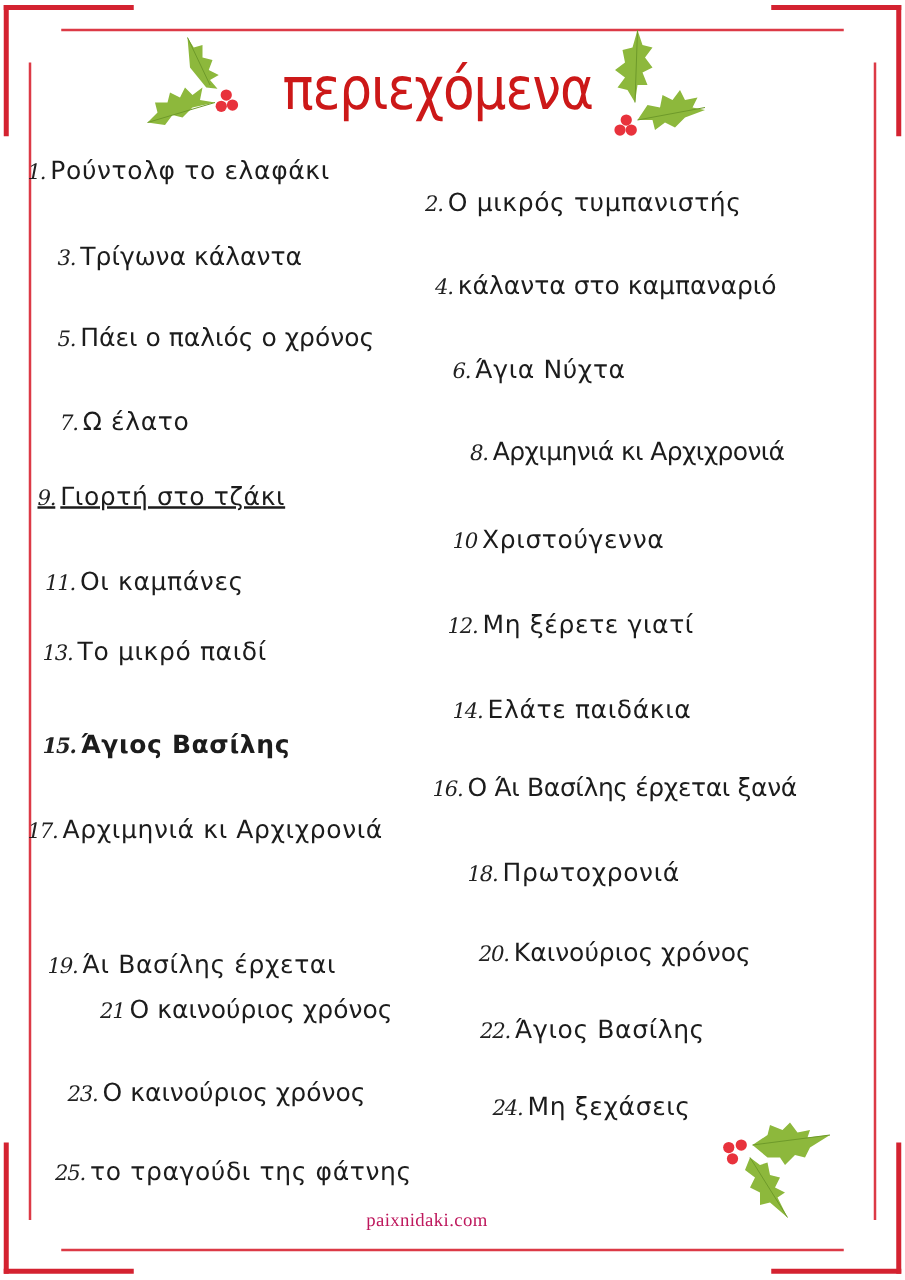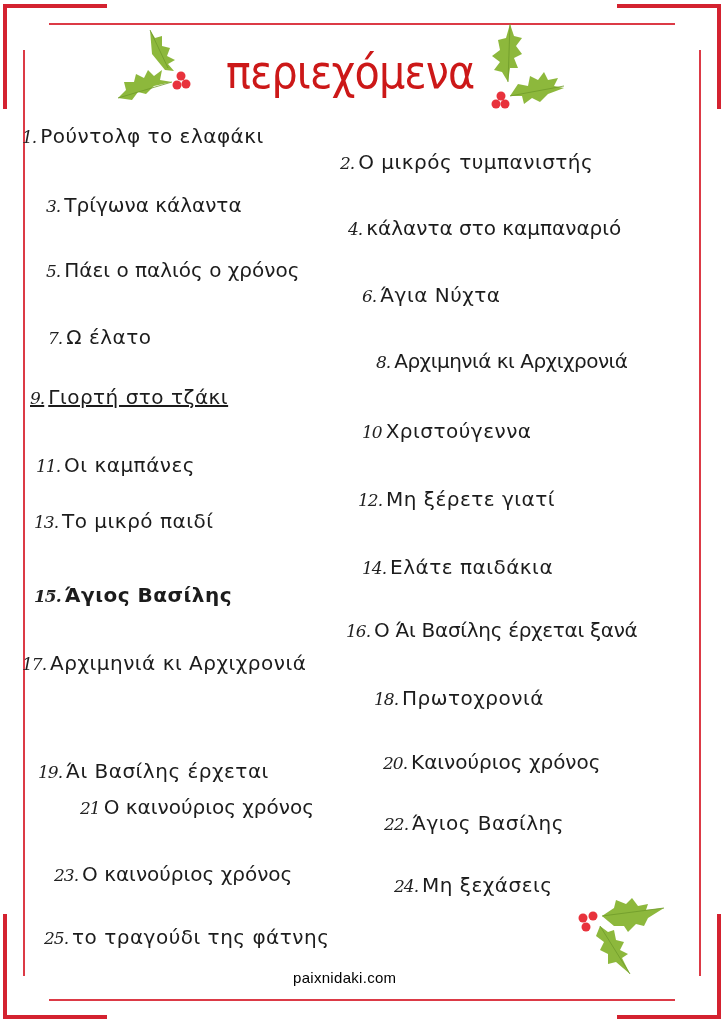--- a/index.html
+++ b/index.html
@@ -8,22 +8,22 @@
   .line { position: absolute; background: #d7222f; }
   .thick { background: #d42230; }
   .thin { background: #dc3a46; }
   .title { position: absolute; left: 226px; top: 44px; font-size: 47px; color: #cc1818;
            font-family: "DejaVu Sans", sans-serif; letter-spacing: -1px; line-height: 56px;
            transform: scaleX(0.88); transform-origin: left top; }
   .item { position: absolute; font-size: 20px; color: #1c1c1c; white-space: nowrap;
           font-family: "DejaVu Sans", sans-serif; line-height: 24px; letter-spacing: 0.5px; }
   .item .num { font-family: "DejaVu Serif", serif; font-style: italic; font-size: 17px;
                letter-spacing: -1px; margin-right: 4px; color: #222; }
-  .footer { position: absolute; left: 293px; top: 969px; font-size: 15px; color: #000000;
-            font-family: Liberation Sans, sans-serif; letter-spacing: 0.3px; }
+  .footer { position: absolute; left: 293px; top: 969px; font-size: 15px; color: #be185d;
+            font-family: Liberation Serif, serif; letter-spacing: 0.3px; }
   svg.holly { position: absolute; overflow: visible; }
 </style>
 </head>
 <body>
 
 <div class="line thick" style="left:3px;top:4px;width:104px;height:4px;"></div>
 <div class="line thick" style="left:3px;top:4px;width:4px;height:105px;"></div>
 <div class="line thick" style="left:617px;top:4px;width:104px;height:4px;"></div>
 <div class="line thick" style="left:717px;top:4px;width:4px;height:105px;"></div>
 <div class="line thick" style="left:3px;top:1015px;width:104px;height:4px;"></div>

